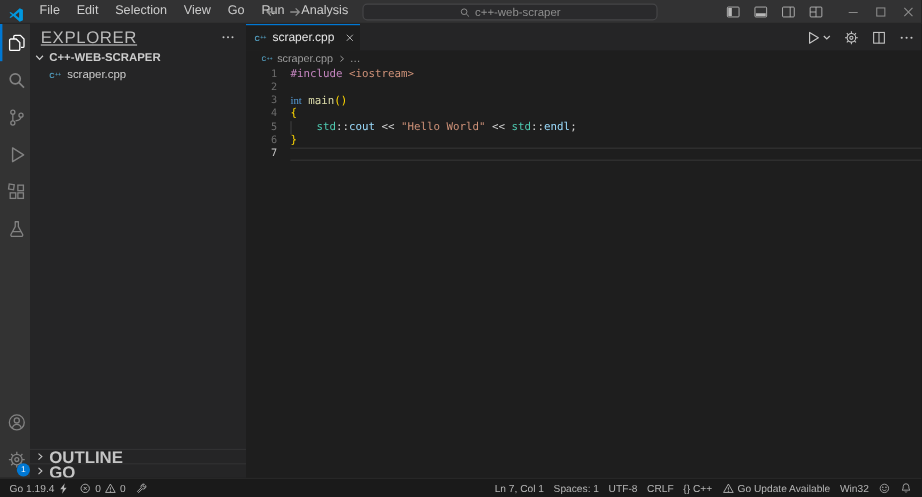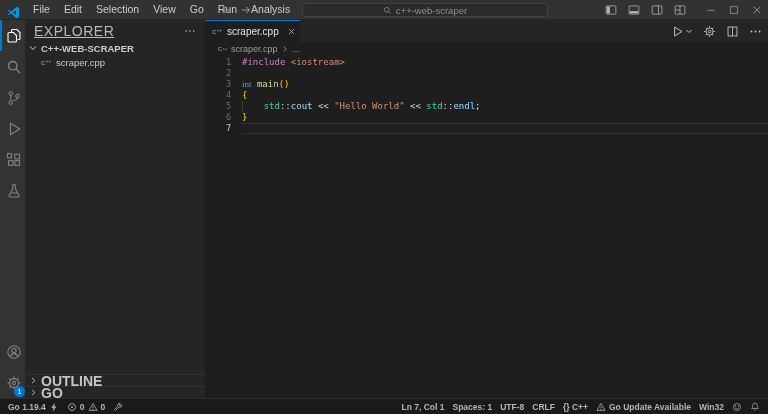--- a/index.html
+++ b/index.html
@@ -76,21 +76,21 @@
   .tok-string { color:var(--tok-string); }
   .tok-keyword { color:var(--tok-keyword);font-family:Liberation Serif, serif; }
   .tok-function { color:var(--tok-function); }
   .tok-bracket { color:var(--tok-bracket); }
   .tok-namespace { color:var(--tok-namespace); }
   .tok-variable { color:var(--tok-variable); }
   .tok-plain { color:var(--tok-plain); }
 
   
   .statusbar { height:16px; background:#1a1a1a; border-top:1px solid #2b2b2b; display:flex; align-items:center; justify-content:space-between; font-size:8.5px; color:#b5b5b5; padding:0 4px; }
-  .sb-group { display:flex; align-items:flex-start; height:100%;font-weight:bold; }
+  .sb-group { display:flex; align-items:flex-start; height:100%; }
   .sb-item { display:flex; align-items:center; gap:3px; padding:0 4px; height:100%; }
   .sb-item svg { width:10px; height:10px; }
 </style>
 </head>
 <body>
 
 <div class="titlebar">
   <div class="logo icon">
       <svg viewBox="0 0 16 16">
         <path fill="#0098e0" d="M11.6 1 5 7.1 2.3 5 1.1 5.6 3.9 8l-2.8 2.4 1.2.6L5 8.9l6.6 6.1 3.3-1.6V2.6L11.6 1zM11 4.8v6.4L7.2 8 11 4.8z"></path>

